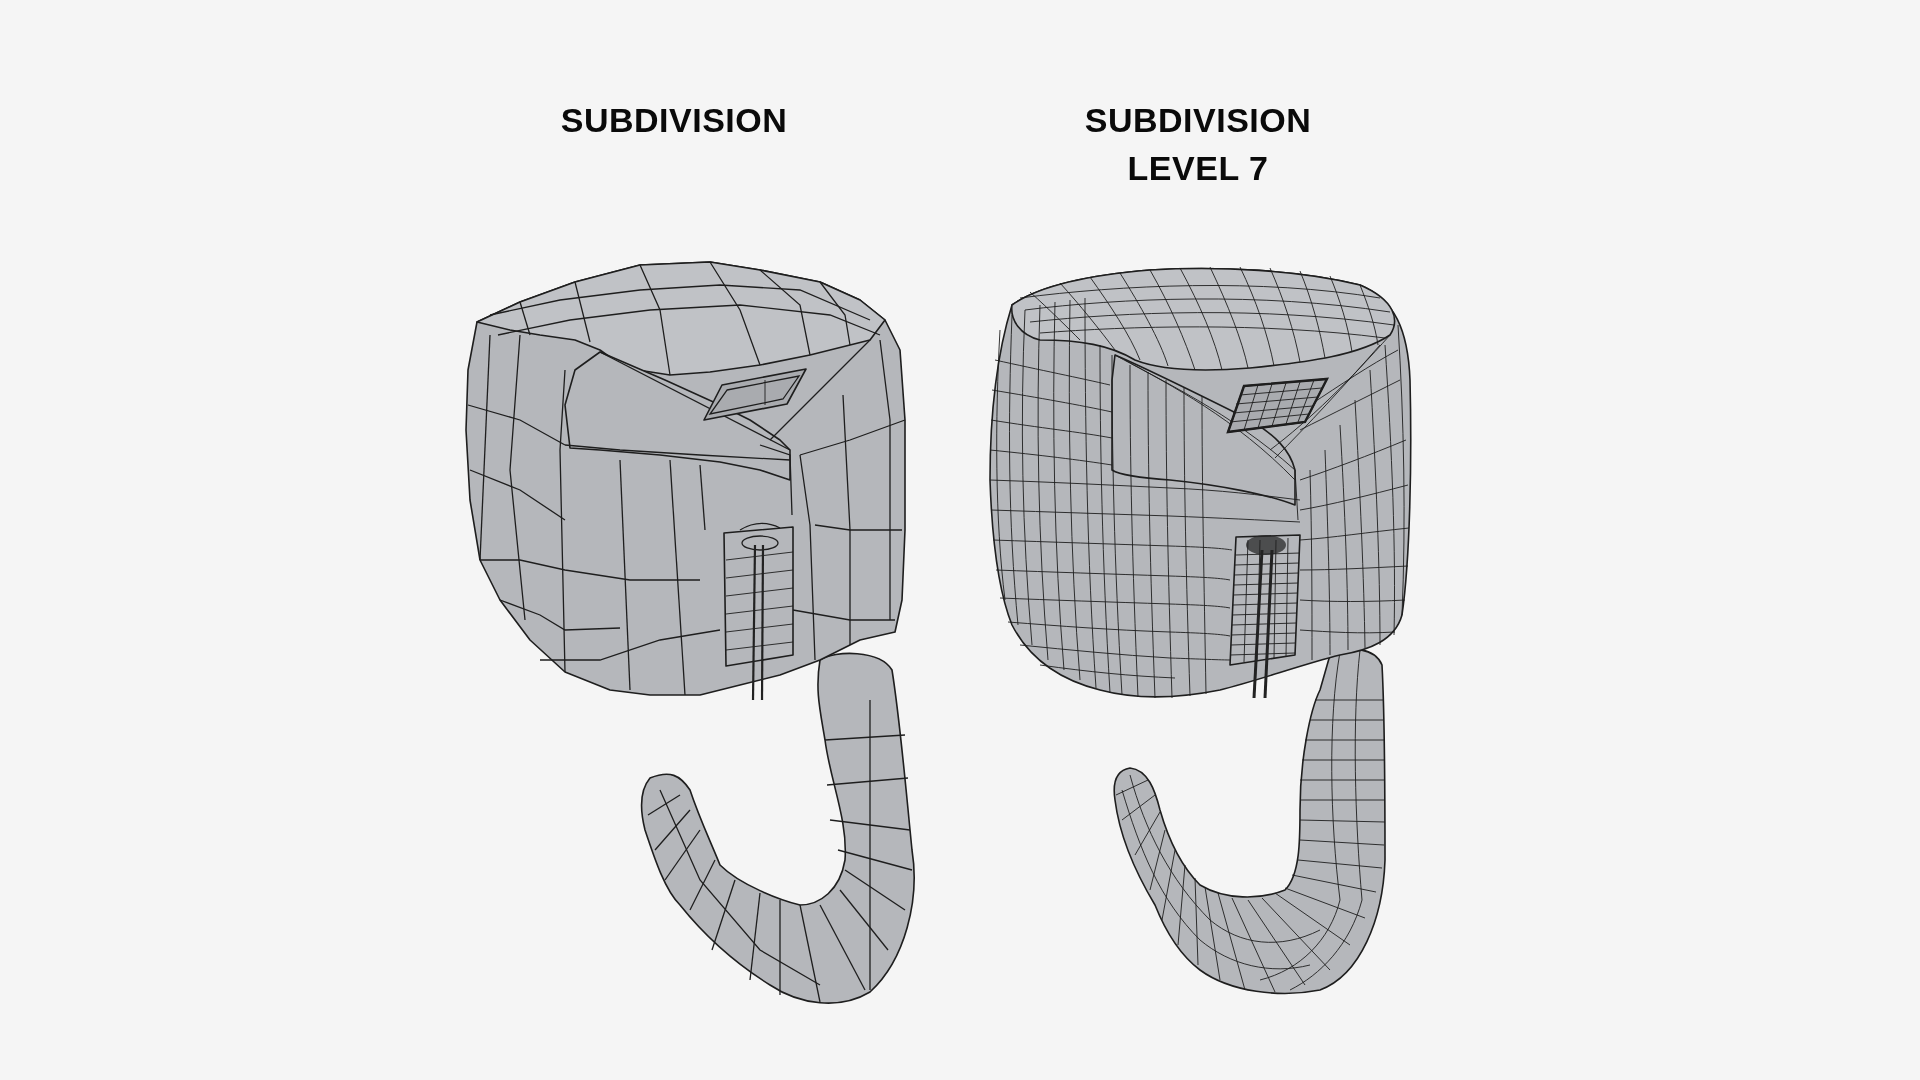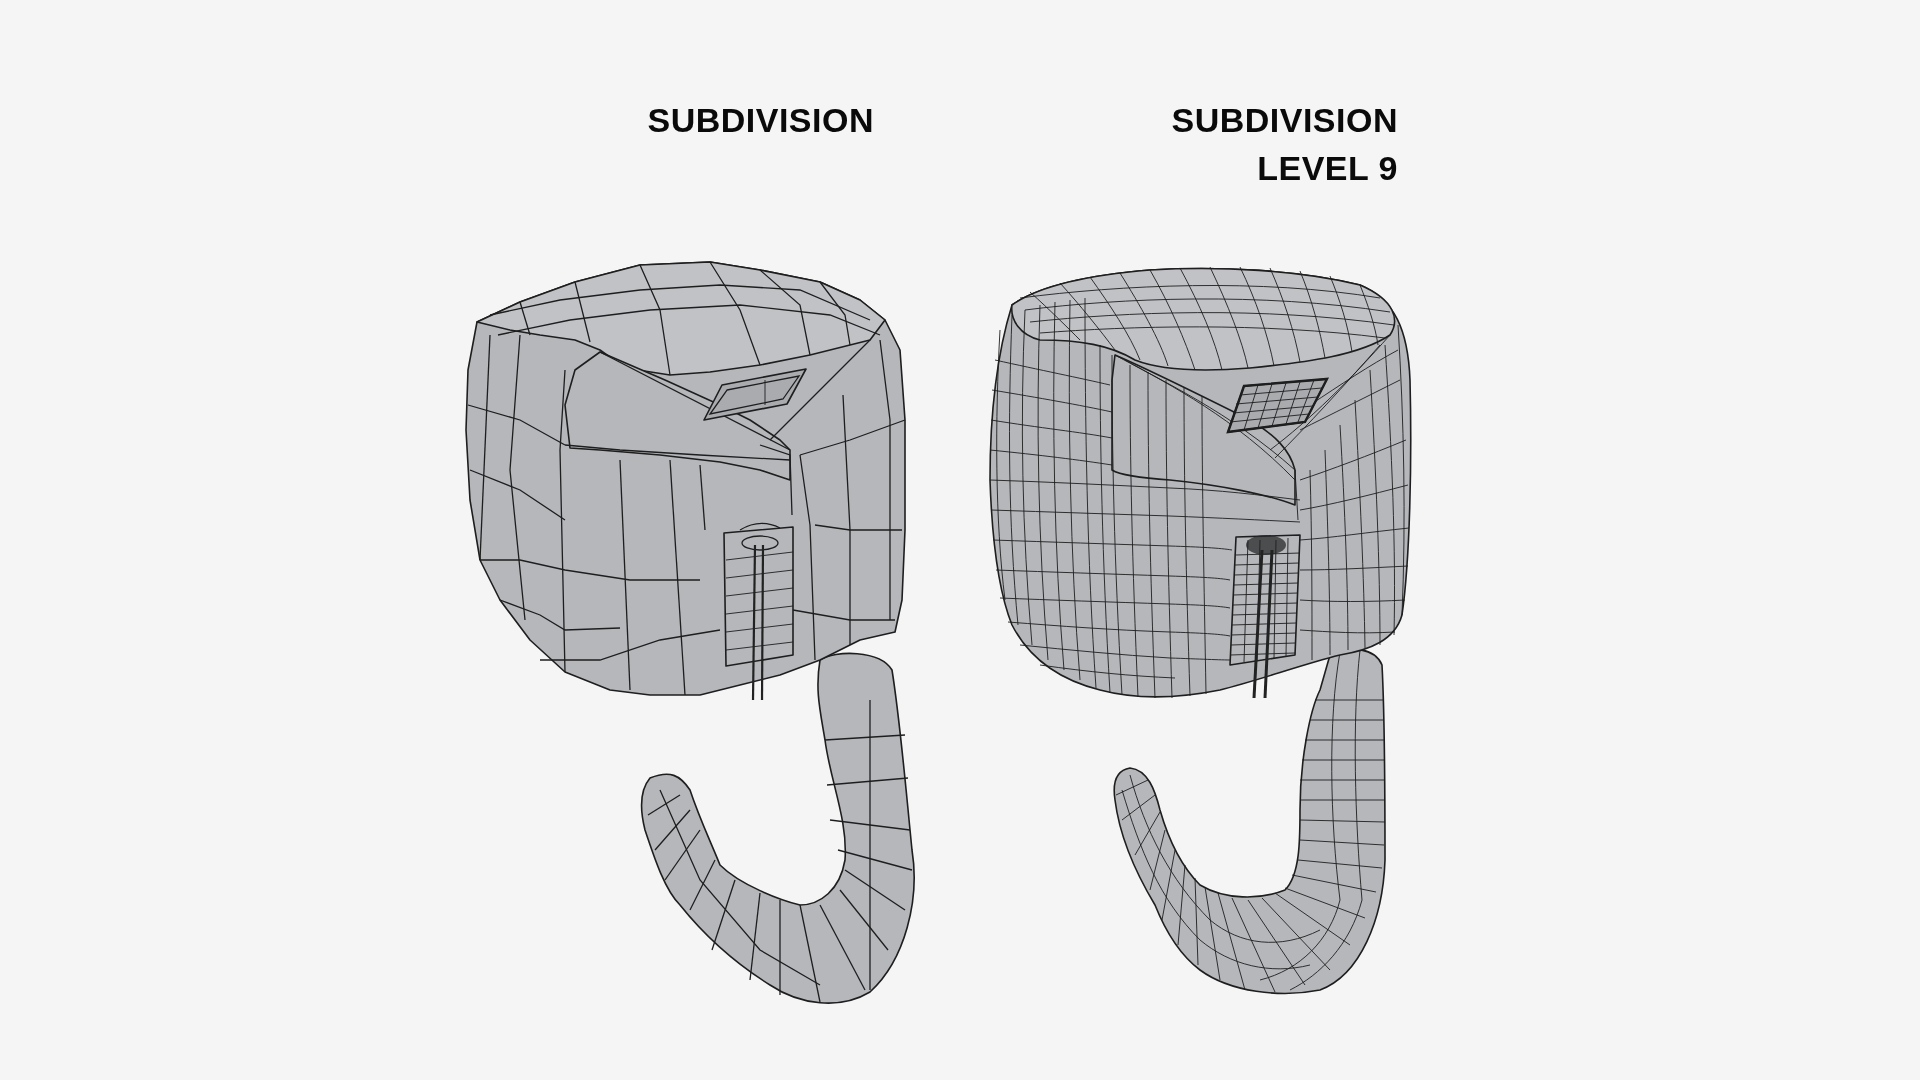--- a/index.html
+++ b/index.html
@@ -4,21 +4,21 @@
   <style>
     html, body { margin: 0; padding: 0; }
     body {
       width: 1920px; height: 1080px; overflow: hidden;
       background: #f5f5f5;
       font-family: "Liberation Sans", sans-serif;
       position: relative;
     }
     .label {
       position: absolute;
-      text-align: right;
+      text-align: center;
       color: #0a0a0a;
       font-family: "Liberation Sans", sans-serif;
       font-weight: 700;
       font-size: 34px;
       line-height: 48px;
       letter-spacing: 0.5px;
       width: 400px;
     }
     .label span { display: block; }
     #label-left  { left: 474px;  top: 96px; }
@@ -33,21 +33,21 @@
   </style>
 </head>
 <body>
 
 <div id="label-left" class="label">
   <span>SUBDIVISION</span>
 </div>
 
 <div id="label-right" class="label">
   <span>SUBDIVISION</span>
-  <span>LEVEL 9</span>
+  <span>LEVEL 7</span>
 </div>
 
 <svg class="scene" width="1920" height="1080" viewBox="0 0 1920 1080">
   <defs>
     <linearGradient id="shadeL" x1="0" y1="0" x2="1" y2="0">
       <stop offset="0" stop-color="#a8aaae"></stop>
       <stop offset="0.5" stop-color="#b8babe"></stop>
       <stop offset="1" stop-color="#a4a6aa"></stop>
     </linearGradient>
   </defs>

